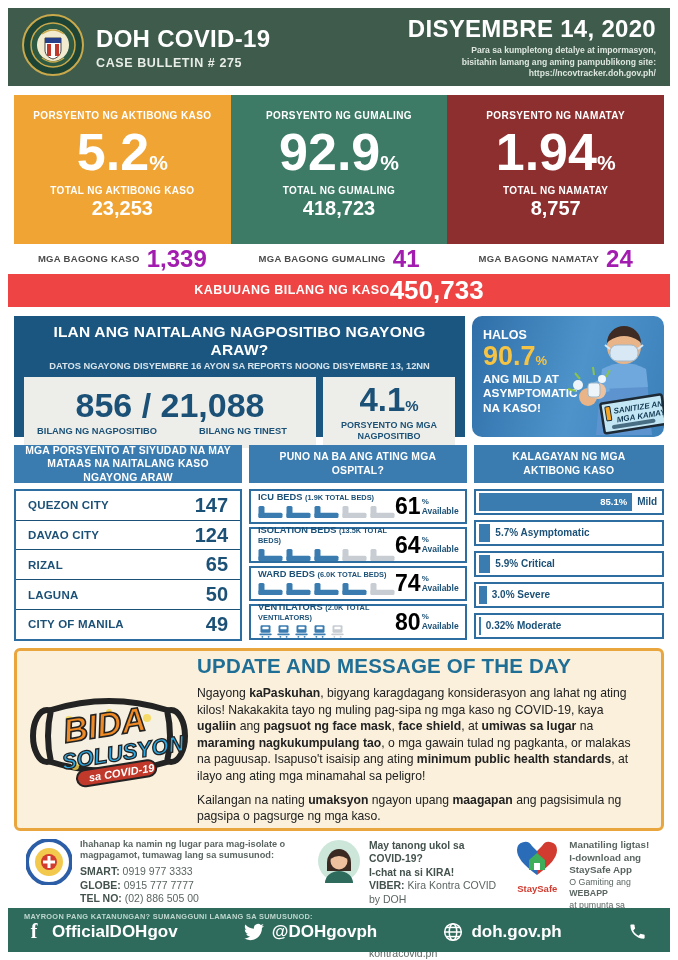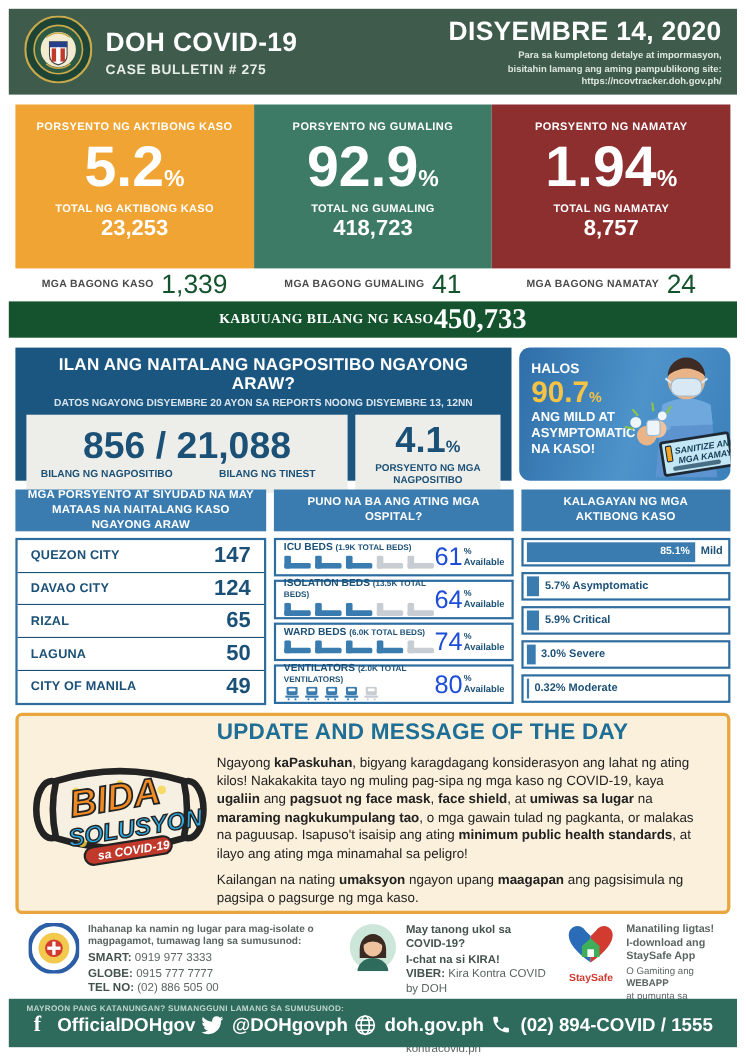--- a/index.html
+++ b/index.html
@@ -21,23 +21,23 @@
   .stat { flex:1; color:#fff; text-align:center; padding-top:15px; }
   .stat-label { font-size:10px; font-weight:bold; letter-spacing:.4px; }
   .stat-value { font-size:52px; font-weight:bold; line-height:1.05; margin-top:4px; }
   .stat-unit { font-size:21px; font-weight:bold; }
   .stat-total-label { font-size:10px; font-weight:bold; margin-top:5px; letter-spacing:.3px; }
   .stat-total { font-size:20px; font-weight:bold; margin-top:1px; }
 
   .newrow { display:flex; margin:0 6px; height:30px; align-items:center; }
   .newcell { flex:1; display:flex; align-items:center; justify-content:center; gap:7px; }
   .newcell .lbl { font-size:9.5px; font-weight:bold; color:#4B4B4B; letter-spacing:.3px; }
-  .newcell .num { font-size:24px; font-weight:normal; color:#14532d; }
-
-  .totalbar { height:34px; background:#14532d; margin:0; display:flex; align-items:center; justify-content:center; color:#fff;font-family:Liberation Serif, serif; }
+  .newcell .num { font-size:24px; font-weight:bold; color:#a21caf; }
+
+  .totalbar { height:34px; background:#ef4444; margin:0; display:flex; align-items:center; justify-content:center; color:#fff; }
   .totalbar .lbl { font-size:12.5px; font-weight:bold; letter-spacing:.4px; }
   .totalbar .num { font-size:26px; font-weight:bold; }
 
   
   .posrow { display:flex; gap:7px; margin:9px 6px 0 6px; height:121px; }
   .pospanel { flex:1; background:#1A5680; padding:7px 10px; }
   .pos-title { color:#fff; font-weight:bold; font-size:15.5px; text-align:center; letter-spacing:.2px; }
   .pos-sub { color:#D8E4EC; font-weight:bold; font-size:9.3px; text-align:center; margin-top:2px; }
   .pos-boxes { display:flex; gap:7px; margin-top:6px; height:71px; }
   .posbox { background:#EDEEE9; display:flex; flex-direction:column; justify-content:center; }
@@ -69,21 +69,21 @@
   .provrow .nm { font-size:11.5px; font-weight:bold; color:#1C5177; letter-spacing:.2px; }
   .provrow .vl { font-size:20px; font-weight:bold; color:#1C5177; }
 
   .hosp { margin-top:6px; display:flex; flex-direction:column; gap:3px;border-radius:18px; }
   .hosprow { border:2px solid #2E6DA0; height:35.5px; background:#fff; display:flex; align-items:center; padding:2px 6px 2px 7px; }
   .hosp-left { flex:1; }
   .hosp-title { font-size:9.3px; font-weight:bold; color:#1C5177; }
   .hosp-title .dt { font-size:7.4px; font-weight:bold; color:#1C5177; }
   .hosp-icons { display:flex; gap:3px; margin-top:2px; align-items:flex-end; }
   .hosp-right { display:flex; align-items:center; }
-  .hosp-pct { font-size:23px; font-weight:normal; color:#1d4ed8; line-height:1; }
+  .hosp-pct { font-size:23px; font-weight:bold; color:#000000; line-height:1; }
   .hosp-unit { display:flex; flex-direction:column; margin-left:1px; }
   .hosp-unit .pc { font-size:8px; font-weight:bold; color:#1C5177; line-height:1; }
   .hosp-unit .av { font-size:8.5px; font-weight:bold; color:#1C5177; line-height:1; margin-top:1px; }
 
   .cond { margin-top:6px; display:flex; flex-direction:column; gap:5px; }
   .condrow { border:2px solid #2E6DA0; height:26px; background:#fff; display:flex; align-items:center; padding:0 3px; position:relative; }
   .condbar { background:#3B7CB0; height:18px; display:flex; align-items:center; justify-content:flex-end; }
   .condbar .inpct { color:#fff; font-size:9.5px; font-weight:bold; padding-right:5px; white-space:nowrap; }
   .condtext { font-size:10px; font-weight:bold; color:#1C5177; margin-left:5px; white-space:nowrap; }
 
@@ -191,21 +191,21 @@
     </div>
 
   <div class="totalbar">
     <span class="lbl">KABUUANG BILANG NG KASO</span>
     <span class="num">450,733</span>
   </div>
 
   <div class="posrow">
     <div class="pospanel">
       <div class="pos-title">ILAN ANG NAITALANG NAGPOSITIBO NGAYONG ARAW?</div>
-      <div class="pos-sub">DATOS NGAYONG DISYEMBRE 20 AYON SA REPORTS NOONG DISYEMBRE 13, 12NN</div>
+      <div class="pos-sub">DATOS NGAYONG DISYEMBRE 16 AYON SA REPORTS NOONG DISYEMBRE 13, 12NN</div>
       <div class="pos-boxes">
         <div class="posbox big">
           <div class="pos-frac">856 / 21,088</div>
           <div class="pos-labels">
             <div>BILANG NG NAGPOSITIBO</div>
             <div>BILANG NG TINEST</div>
           </div>
         </div>
         <div class="posbox small">
           <div class="pos-pct"><span>4.1</span><span class="u">%</span></div>
@@ -623,18 +623,17 @@
             </svg>
           </span>
     <span>doh.gov.ph</span>
         </div>
         <div class="bitem">
           <span class="bicon">
             <svg width="19" height="19" viewBox="0 0 24 24" fill="#fff">
               <path d="M6.6 10.8c1.5 2.9 3.8 5.2 6.7 6.7l2.2-2.2c.3-.3.7-.4 1-.2 1.1.4 2.3.6 3.5.6.6 0 1 .4 1 1V20c0 .6-.4 1-1 1C10.8 21 3 13.2 3 4c0-.6.4-1 1-1h3.3c.6 0 1 .4 1 1 0 1.2.2 2.4.6 3.5.1.3 0 .7-.2 1l-2.1 2.3z"></path>
             </svg>
           </span>
-    <span>(02) 894-COVID  /  1555</span>
         </div>
       </div>
   </div>
 
 </div>
 
 </body></html>

